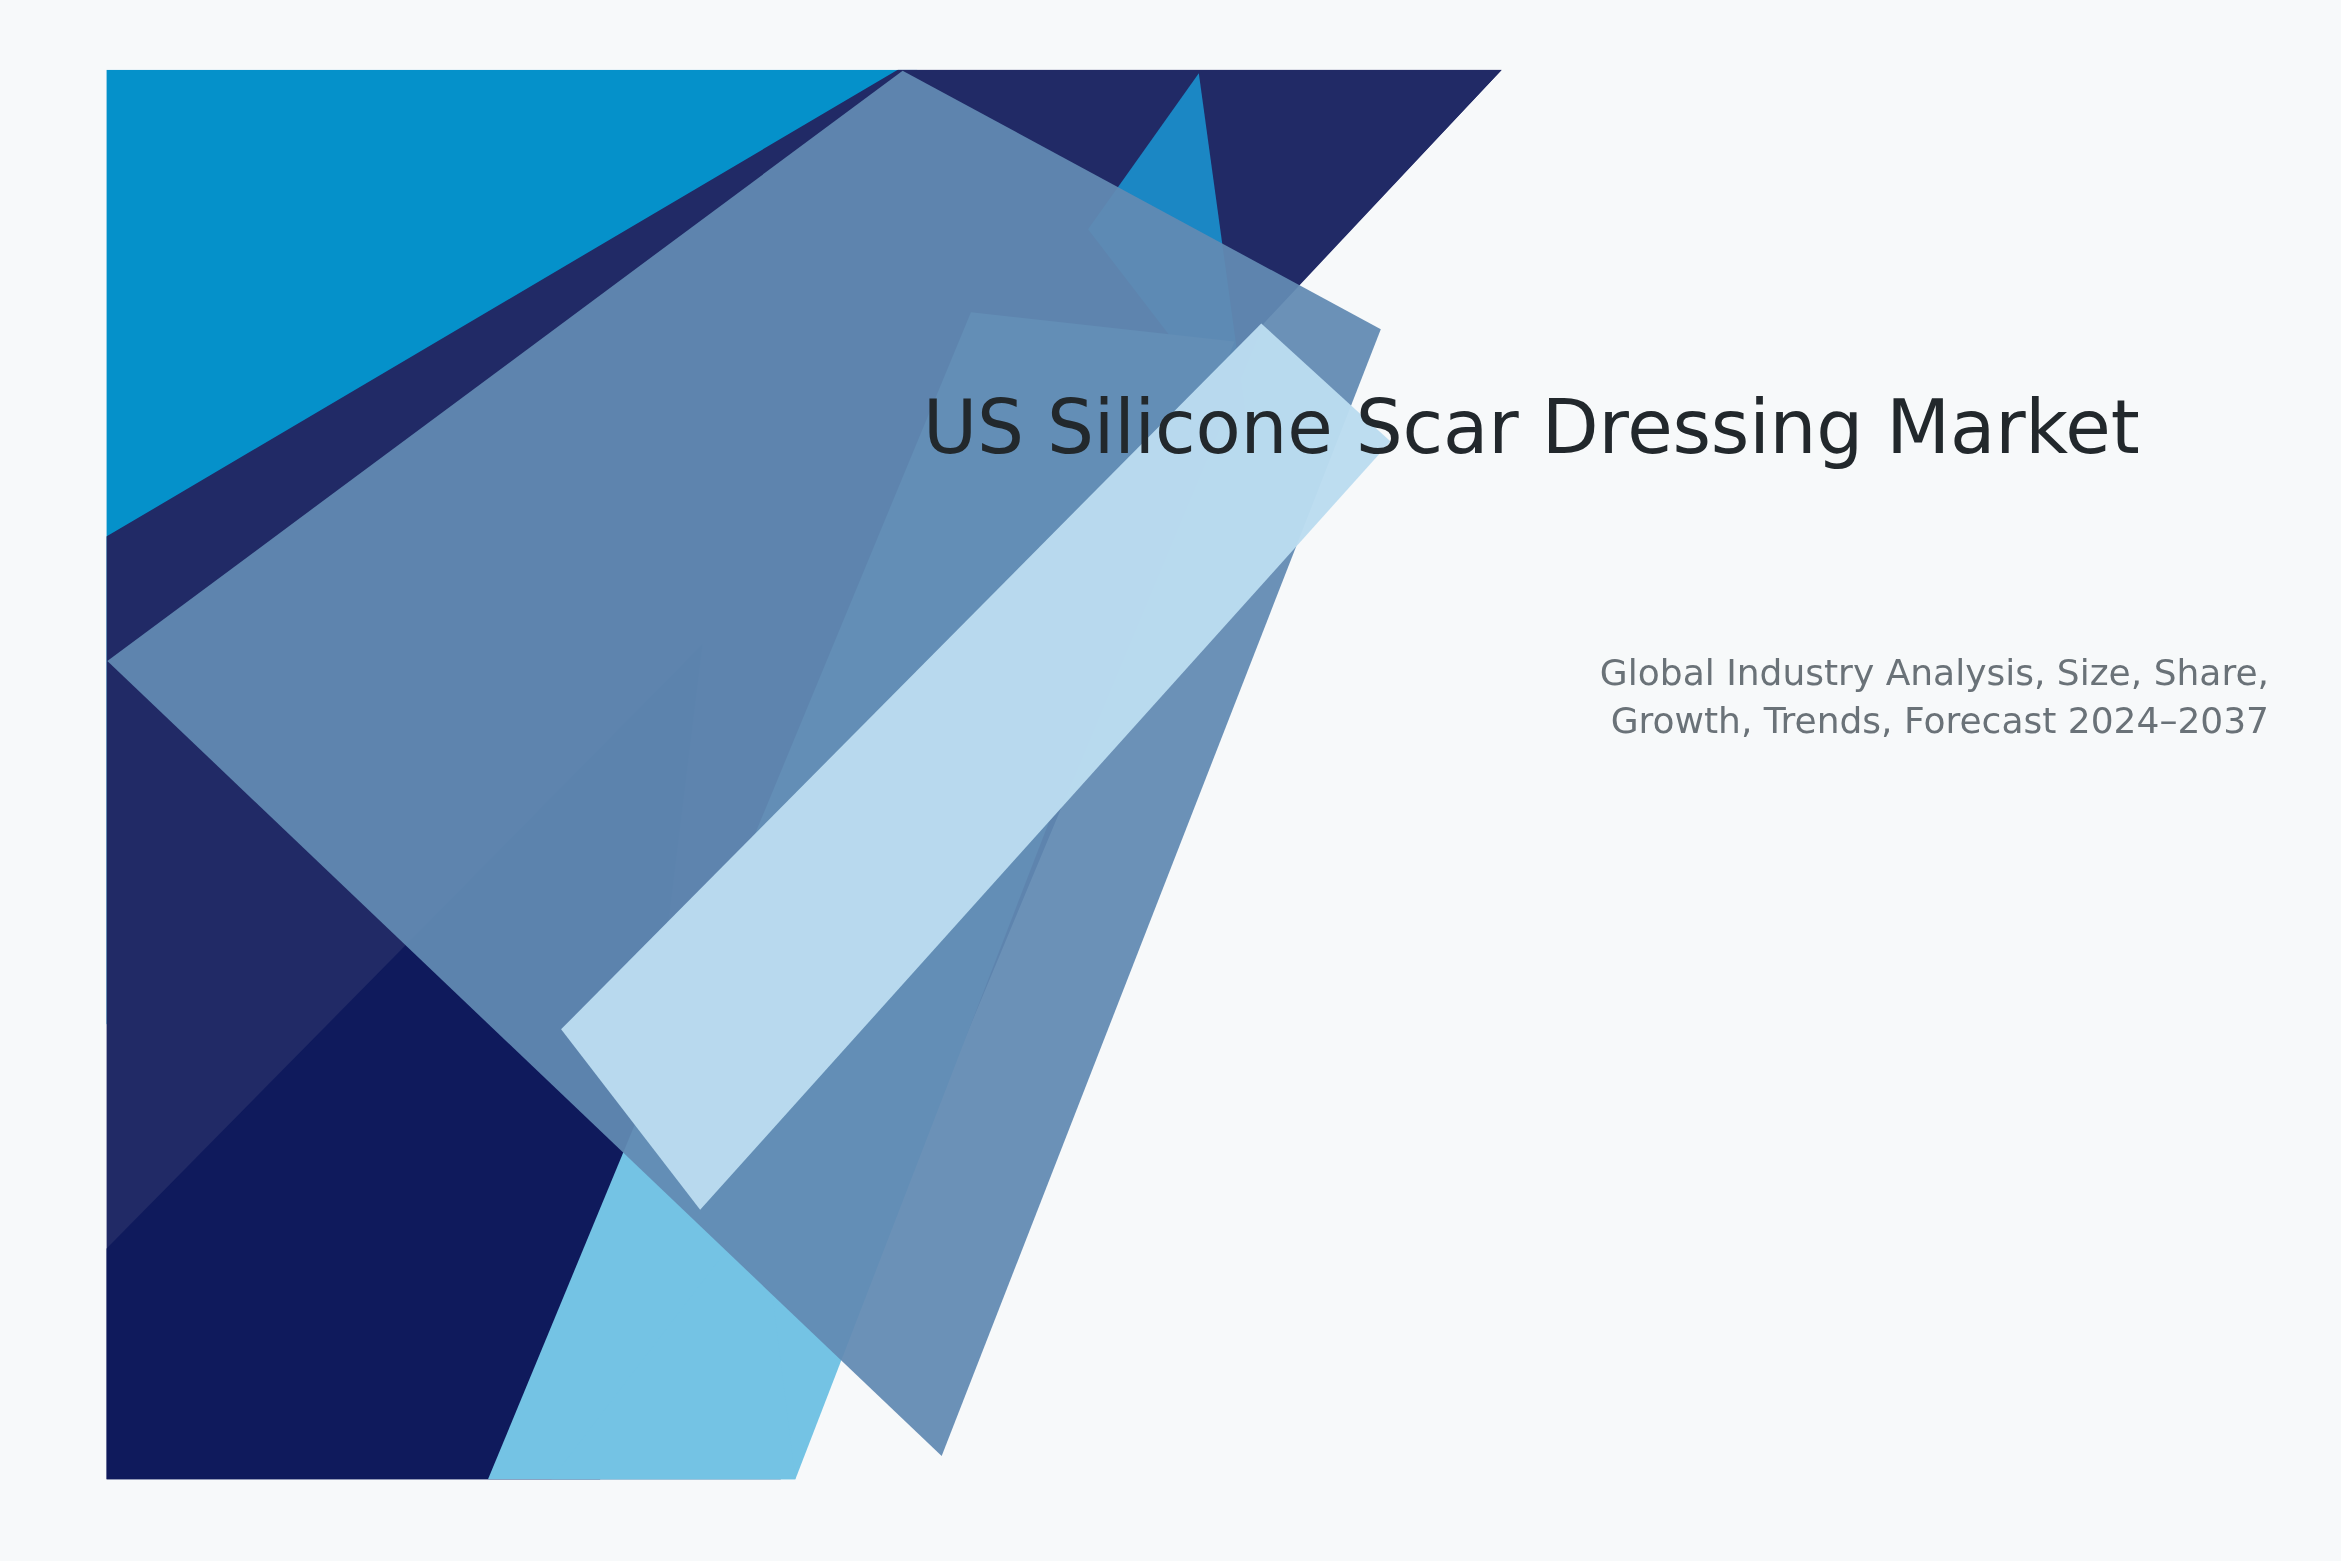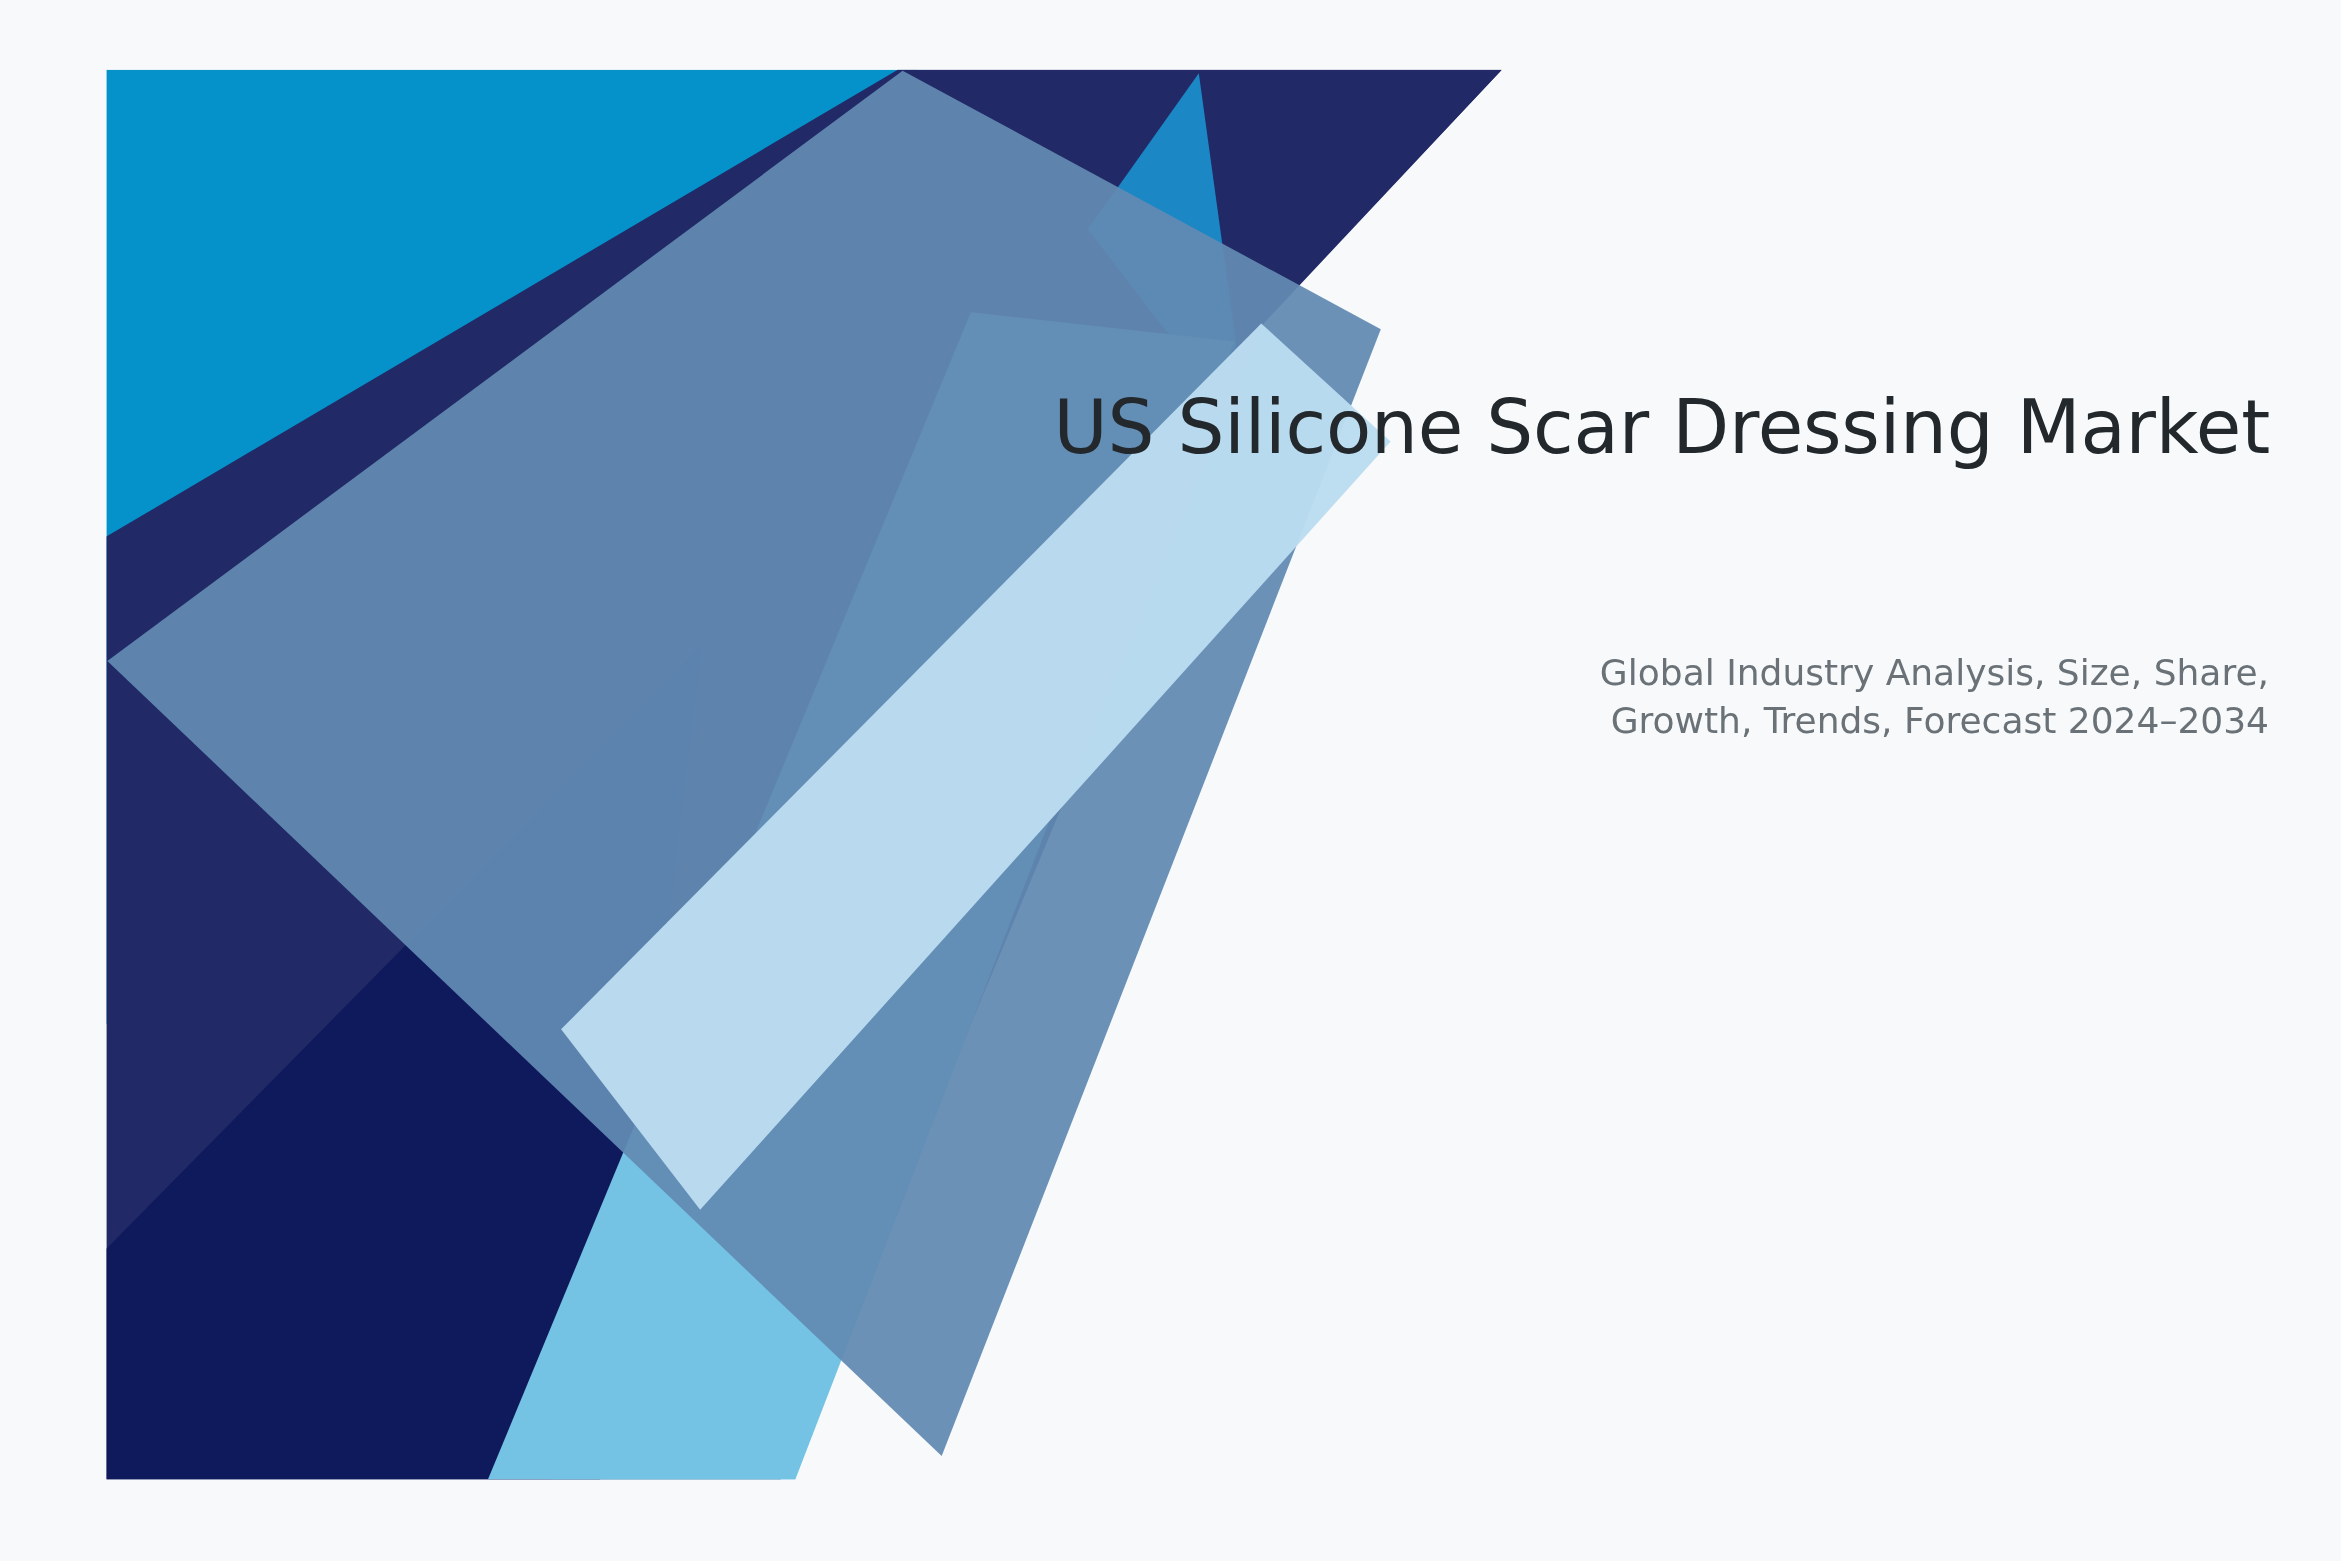--- a/index.html
+++ b/index.html
@@ -22,21 +22,20 @@
     top: 0;
     width: 2342px;
     height: 1561px;
     display: block;
   }
   #title-block {
     position: absolute;
     right: 72px;
     top: 385px;
     width: 1347px;
-    text-align: right;
   }
   .title-line {
     display: block;
     font-size: 74px;
     line-height: 1.14;
     font-weight: 400;
     color: #22282c;
     letter-spacing: -0.2px;
     white-space: nowrap;
   }
@@ -104,17 +103,17 @@
 
     </g>
   </svg>
 
   <div id="title-block">
     <span class="title-line">US Silicone Scar Dressing Market</span>
   </div>
 
   <div id="subtitle-block">
     <span class="subtitle-line">Global Industry Analysis, Size, Share,</span>
-    <span class="subtitle-line">Growth, Trends, Forecast 2024–2034</span>
+    <span class="subtitle-line">Growth, Trends, Forecast 2024–2037</span>
   </div>
 
 </div>
 
 
 </body></html>

